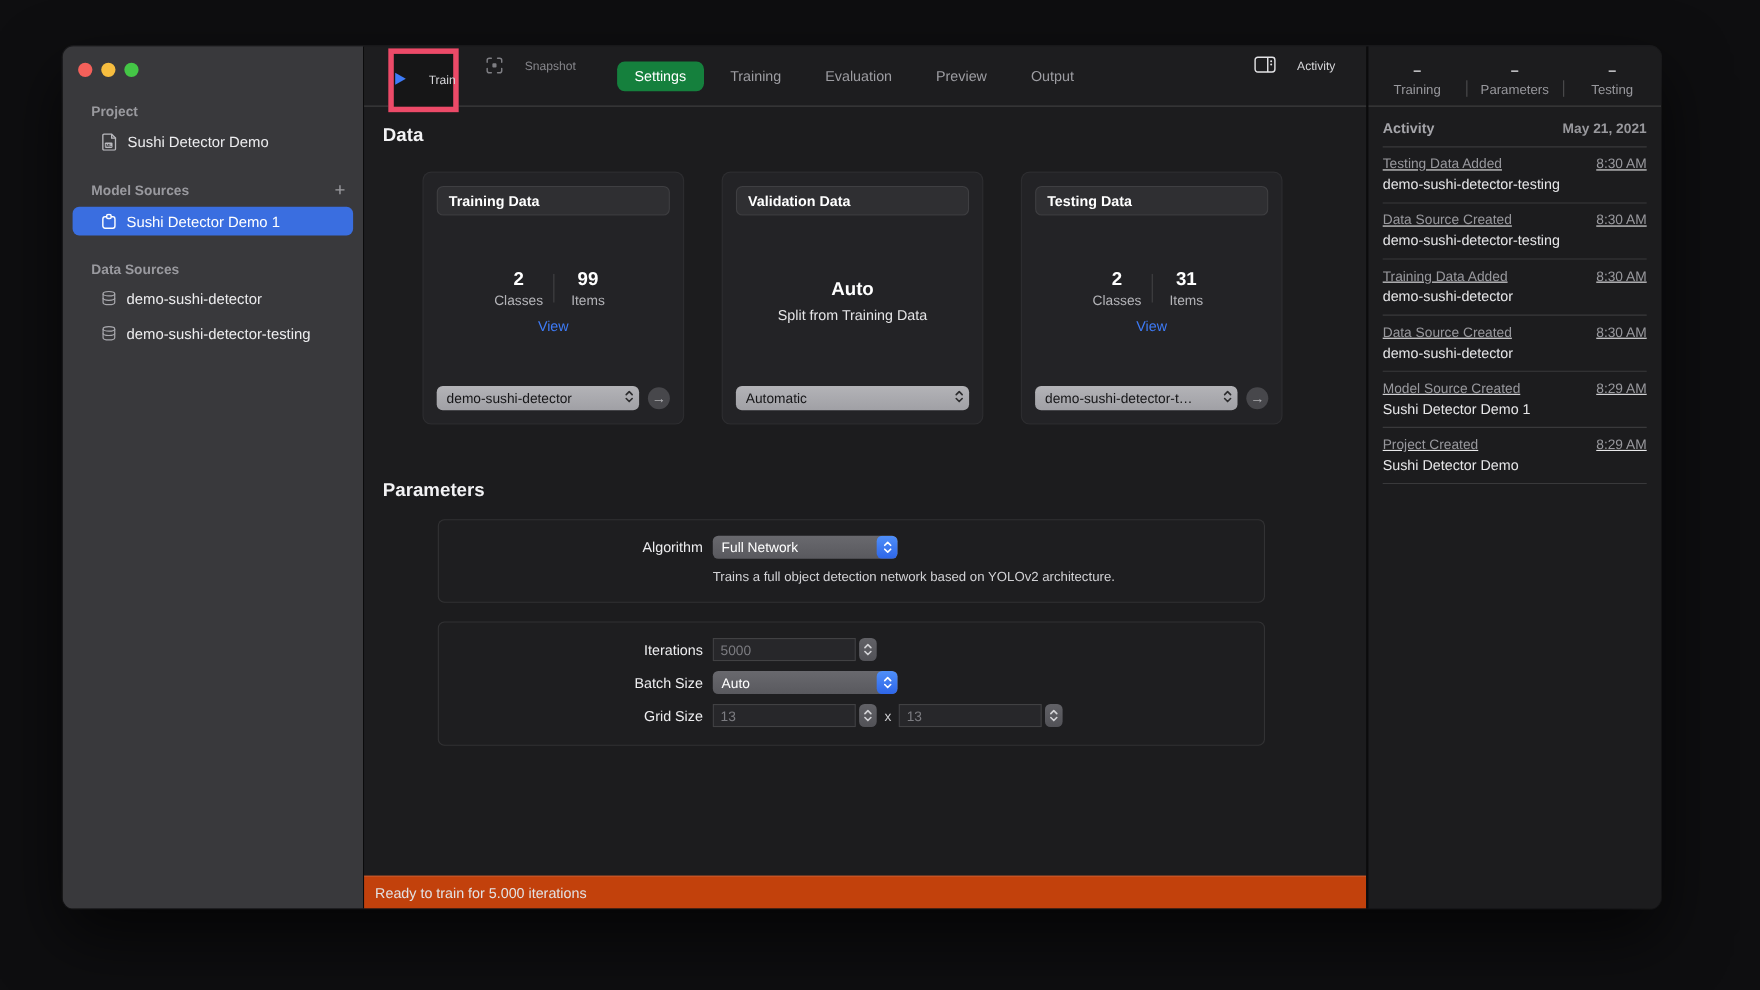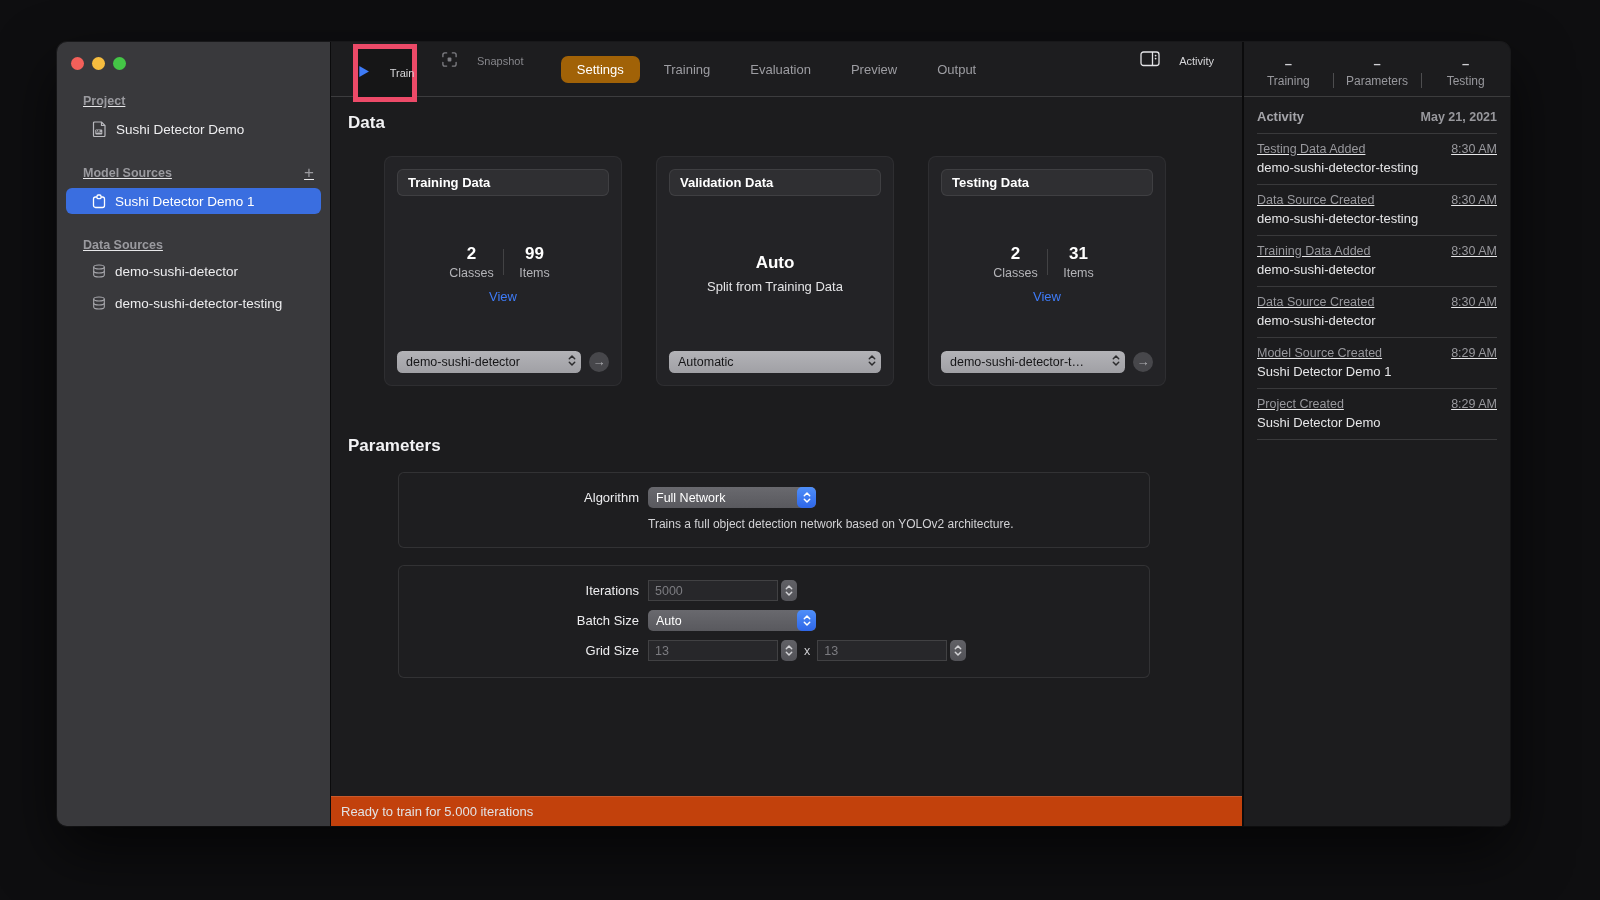--- a/index.html
+++ b/index.html
@@ -21,21 +21,21 @@
   .sidebar {
     width:274px; flex:0 0 274px; background:#39393c; height:100%;
     border-right:1px solid #0b0b0c; padding:10px 0 0 0;
   }
   .traffic-lights { display:flex; gap:8px; padding:5px 0 0 14px; }
   .tl { width:13px; height:13px; border-radius:50%; }
   .tl.red { background:#f4605a; }
   .tl.yellow { background:#f6bd3f; }
   .tl.green { background:#44c646; }
   .side-section { margin-top:24px; }
-  .side-label-row { display:flex; align-items:center; justify-content:space-between; padding:0 16px 0 26px;text-decoration:underline; }
+  .side-label-row { display:flex; align-items:center; justify-content:space-between; padding:0 16px 0 26px; }
   .side-label { font-size:12.5px; font-weight:700; color:#9a9a9f; }
   .plus-btn { font-size:17px; color:#9a9a9f; line-height:14px; cursor:default; background:none; border:none; font-family:inherit; }
   .side-item {
     display:flex; align-items:center; gap:9px; height:26px;
     margin:8px 9px 0 9px; padding-left:26px; border-radius:6px;
     font-size:13.5px; color:#ededef;
   }
   .side-item .icn { display:flex; align-items:center; }
   .side-item.selected { background:#3a6ee0; color:#fff; font-weight:500; }
   .side-item.data-src { margin-top:6px; }
@@ -54,21 +54,21 @@
     border:5px solid #ec4a68; z-index:5; background:#161617;
     display:flex; align-items:center; justify-content:center;
   }
   .snapshot-btn { position:absolute; left:110px; top:9px; }
   .snapshot-btn .tlabel { color:#86868b; }
   .tabs { display:flex; gap:8px; align-items:center; margin-left:-20px; }
   .tab {
     font-size:13px; color:#9d9da2; padding:6px 16px; border-radius:7px;
     background:none; border:none; font-family:inherit; cursor:default;
   }
-  .tab.active { background:#a16207; color:#fff; }
+  .tab.active { background:#15803d; color:#fff; }
   .activity-btn { position:absolute; right:28px; top:9px; }
 
   .content { flex:1 1 auto; padding:16px 26px 0 17px; background:#1c1c1e; }
   .section-heading { font-size:17px; font-weight:700; color:#f2f2f4; }
 
   
   .cards { display:flex; gap:34px; margin:23px 0 0 36px; }
   .card {
     width:238px; height:230px; background:#232326; border-radius:8px;
     border:1px solid rgba(255,255,255,.05);

